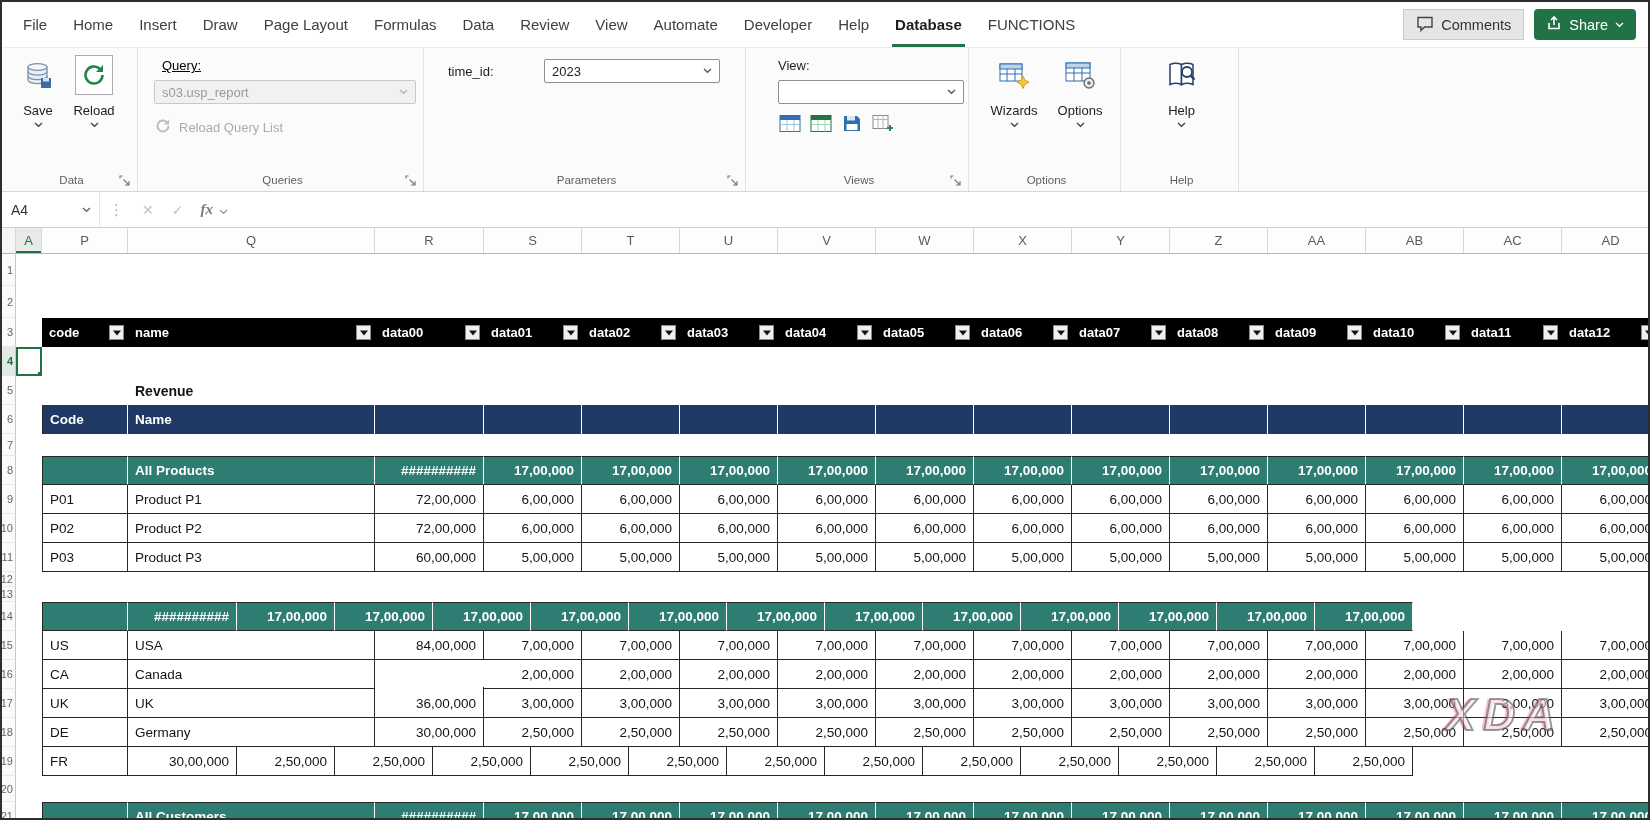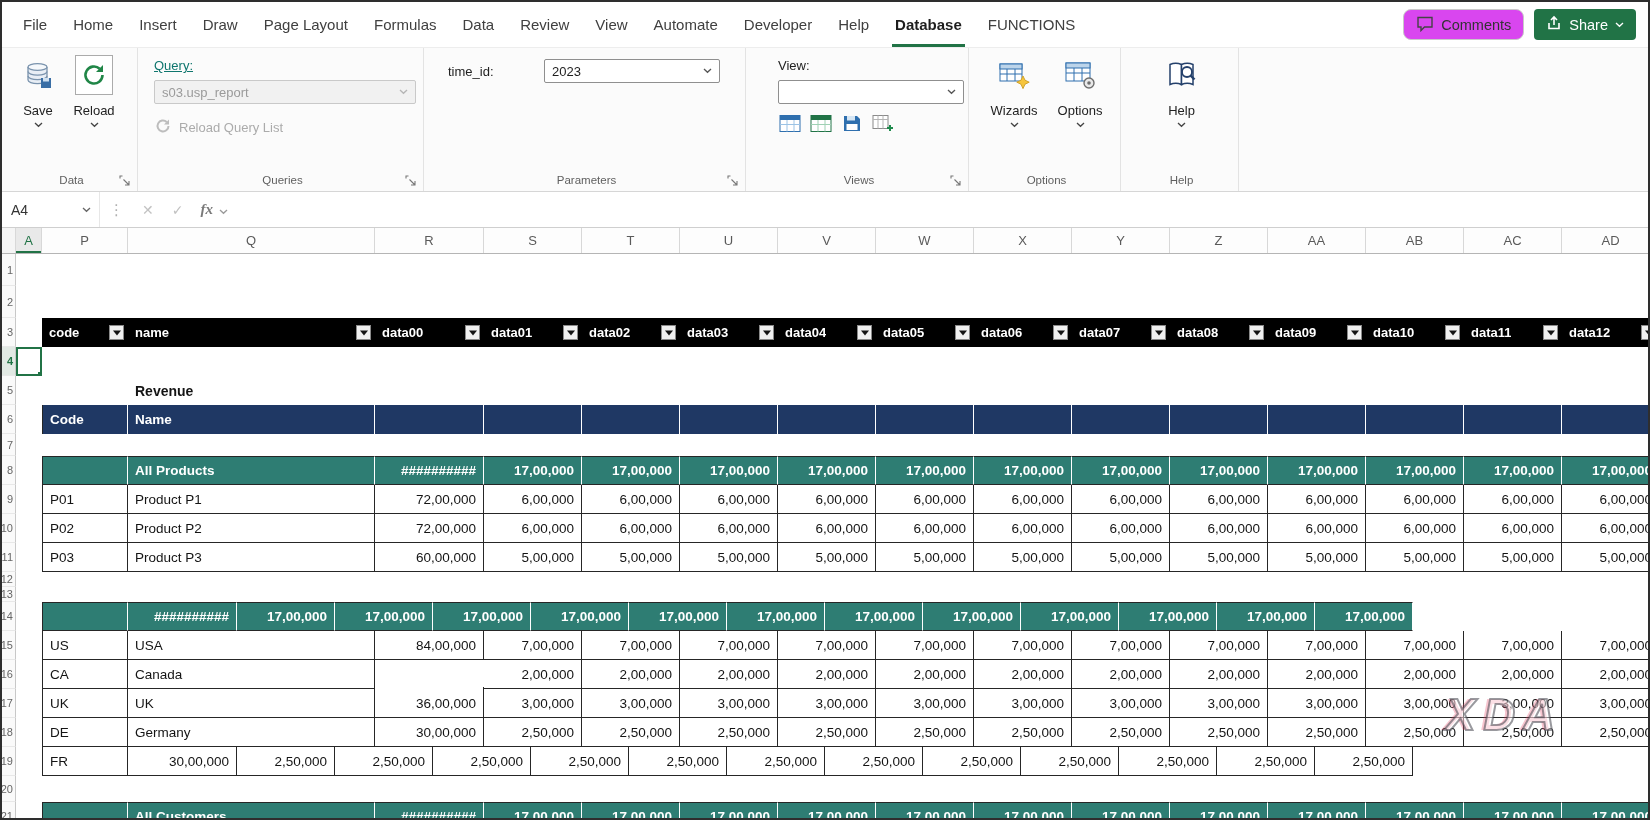--- a/index.html
+++ b/index.html
@@ -11,22 +11,22 @@
   
   .menubar { flex:0 0 46px; display:flex; align-items:stretch; padding:0 12px 0 8px;
              border-bottom:1px solid #ededed; background:#fff; }
   .menu-tabs { display:flex; align-items:stretch; }
   .menu-tab { display:flex; align-items:center; padding:4px 13px; font-size:15px; color:#404040;
               position:relative; white-space:nowrap; cursor:default; }
   .menu-tab.active { font-weight:700; color:#1e1e1e; }
   .menu-tab.active::after { content:""; position:absolute; left:10px; right:10px; bottom:0;
               height:3px; background:var(--green); }
   .menu-right { margin-left:auto; display:flex; align-items:center; gap:10px; }
-  .comments-btn { display:flex; align-items:center; gap:7px; border:1px solid #c9c9c9; border-radius:8px;
-              height:31px; padding:0 12px; font-size:14.5px; color:#333; background:#d946ef; font-family:inherit; }
+  .comments-btn { display:flex; align-items:center; gap:7px; border:1px solid #c9c9c9; border-radius:0;
+              height:31px; padding:0 12px; font-size:14.5px; color:#333; background:#e5e5e5; font-family:inherit; }
   .share-btn { display:flex; align-items:center; gap:7px; border:none; border-radius:4px;
               height:31px; padding:0 12px; font-size:14.5px; color:#fff; background:var(--green); font-family:inherit; }
   .share-btn .chev { color:#fff; }
 
   
   .ribbon { flex:0 0 144px; display:flex; background:#fbfbfb; border-bottom:1px solid #d6d6d6; }
   .rgroup { display:flex; flex-direction:column; border-right:1px solid #e3e3e3; position:relative;
             padding:2px 4px 0 8px; }
   .rgroup-body { flex:1; display:flex; }
   .rgroup-body.col { flex-direction:column; }
@@ -36,21 +36,21 @@
 
   .bigbtn { width:56px; display:flex; flex-direction:column; align-items:center; padding-top:5px;
             color:#222; font-size:13px; background:none; border:none; font-family:inherit; }
   .bigbtn .ic { height:40px; display:flex; align-items:center; justify-content:center; }
   .bigbtn .lbl { margin-top:8px; white-space:nowrap; }
   .bigbtn .chev { margin-top:4px; color:#444; }
   .boxed { border:1px solid #ababab; background:#fff; padding:2px 5px; }
   .chev { display:inline-flex; color:#555; }
 
   .qcol { padding-top:6px; }
-  .qlabel { font-size:13px; color:#0f766e; margin:2px 0 7px 8px;text-decoration:underline; }
+  .qlabel { font-size:13px; color:#000000; margin:2px 0 7px 16px;text-decoration:underline; }
   .combo { display:flex; align-items:center; justify-content:space-between; height:24px;
            border:1px solid #8f8f8f; background:#fff; font-size:13px; color:#1e1e1e;
            padding:0 7px; border-radius:2px; }
   .combo.disabled { background:#f1f1f1; border-color:#c9c9c9; color:#9a9a9a; }
   .combo.disabled .chev { color:#b5b5b5; }
   .q-combo { width:262px; margin-left:8px; }
   .linkbtn { display:flex; align-items:center; gap:7px; margin:13px 0 0 8px; font-size:13px;
              color:#ababab; background:none; border:none; font-family:inherit; }
 
   .param-row { display:flex; align-items:center; margin-top:9px; padding-left:16px; }

